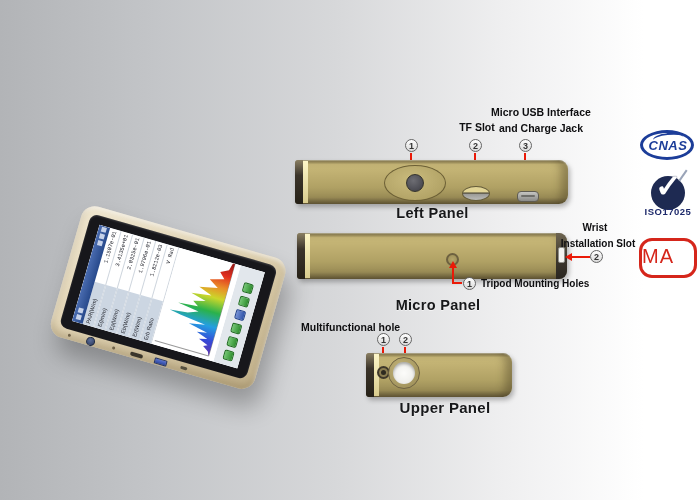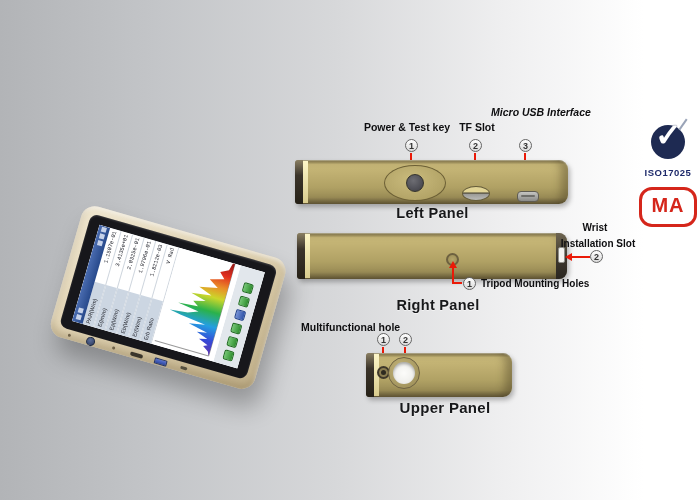--- a/index.html
+++ b/index.html
@@ -123,25 +123,25 @@
     border-radius:50%;box-sizing:border-box;}
   .iso .txt{position:absolute;left:0;right:0;top:12px;text-align:center;font-family:"Liberation Serif",serif;
     font-weight:900;font-size:23px;color:#13246b;background:rgba(255,255,255,.92);line-height:22px;}
   .iso17025{position:relative;width:60px;height:54px;}
   .iso17025 .disc{position:absolute;left:13px;top:1px;width:34px;height:34px;border-radius:50%;
     background:#1e2a52;}
   .iso17025 .check{position:absolute;left:17px;top:-8px;font-weight:900;font-size:32px;color:#ffffff;
     text-shadow:0 0 1px #1e2a52;}
   .iso17025 .tail{position:absolute;left:44px;top:-6px;width:2px;height:13px;background:#9aa4b8;
     transform:rotate(35deg);}
-  .iso17025 .txt{position:absolute;left:0;right:0;bottom:0;text-align:center;font-weight:900;
+  .iso17025 .txt{position:absolute;left:0;right:0;bottom:12px;text-align:center;font-weight:900;
     font-size:9.5px;color:#1e2a6b;letter-spacing:.5px;}
   .cma{position:relative;width:58px;height:40px;border:3.5px solid #d5261b;border-radius:13px;
     box-sizing:border-box;}
-  .cma .txt{position:absolute;left:0;right:0;top:4px;text-align:center;font-weight:700;font-size:20px;
+  .cma .txt{position:absolute;left:0;right:0;top:4px;text-align:left;font-weight:400;font-size:20px;
     color:#d5261b;letter-spacing:1px;}
 </style>
 </head>
 <body>
 
 <div id="canvas">
 
 
   <div class="device">
     <div class="bezel">
@@ -215,23 +215,23 @@
     <div class="rim">
       <span class="hole" style="left:4%"></span>
       <span class="pbtn" style="left:16%"></span>
       <span class="hole" style="left:33%"></span>
       <span class="tf" style="left:45%"></span>
       <span class="usb" style="left:61%"></span>
       <span class="micro" style="left:78%"></span>
     </div>
   </div>
 
-  <div class="lbl c" style="left:342px;top:121px;width:130px;">Power &amp; Test key</div>
   <div class="lbl c" style="left:447px;top:121px;width:60px;">TF Slot</div>
-  <div class="lbl c" style="left:481px;top:106px;width:120px;font-style:italic;">Micro USB Interface</div>
+  <div class="lbl c" style="left:481px;top:106px;width:120px;">Micro USB Interface</div>
+  <div class="lbl c" style="left:481px;top:122px;width:120px;">and Charge Jack</div>
 
   <span class="cnum" style="left:405px;top:139px;">1</span>
   <span class="cnum" style="left:469px;top:139px;">2</span>
   <span class="cnum" style="left:519px;top:139px;">3</span>
 
   <div class="vline" style="left:410px;top:153px;height:22px;"></div>
   <div class="ah-down" style="left:407px;top:175px;"></div>
   <div class="vline" style="left:474px;top:153px;height:30px;"></div>
   <div class="ah-down" style="left:471px;top:183px;"></div>
   <div class="vline" style="left:524px;top:153px;height:28px;"></div>
@@ -261,21 +261,21 @@
   <div class="hline" style="left:452px;top:282px;width:10px;"></div>
   <span class="cnum" style="left:463px;top:277px;">1</span>
   <div class="lbl" style="left:481px;top:278px;font-size:10px;">Tripod Mounting Holes</div>
 
   <div class="lbl c" style="left:560px;top:222px;width:70px;font-size:10px;">Wrist</div>
   <div class="lbl c" style="left:552px;top:238px;width:92px;font-size:10px;">Installation Slot</div>
   <div class="ah-left" style="left:565px;top:253px;"></div>
   <div class="hline" style="left:572px;top:256px;width:18px;"></div>
   <span class="cnum" style="left:590px;top:250px;">2</span>
 
-  <div class="ptitle" style="left:358px;top:297px;width:160px;">Right Panel</div>
+  <div class="ptitle" style="left:358px;top:297px;width:160px;">Micro Panel</div>
 
   <div class="lbl" style="left:301px;top:321px;">Multifunctional hole</div>
   <span class="cnum" style="left:377px;top:333px;">1</span>
   <span class="cnum" style="left:399px;top:333px;">2</span>
 
   <div class="vline" style="left:382px;top:347px;height:14px;"></div>
   <div class="ah-down" style="left:379px;top:361px;"></div>
   <div class="vline" style="left:404px;top:347px;height:16px;"></div>
   <div class="ah-down" style="left:401px;top:363px;"></div>
 
@@ -285,20 +285,25 @@
     <div class="mholeout" style="left:11px;top:13px;">
       <div class="mholein"></div>
     </div>
     <div class="chanout" style="left:22px;top:4px;">
       <div class="chanin"></div>
     </div>
   </div>
   <div class="ptitle" style="left:365px;top:399px;width:160px;font-size:15px;">Upper Panel</div>
 
   <div class="certs">
+    <div class="cnas">
+      <div class="ell"></div>
+      <div class="swoosh"></div>
+      <div class="txt">CNAS</div>
+    </div>
     <div class="iso17025">
       <div class="disc"></div>
       <div class="tail"></div>
       <div class="check">✓</div>
       <div class="txt">ISO17025</div>
     </div>
     <div class="cma">
       <div class="txt">MA</div>
     </div>
   </div>

